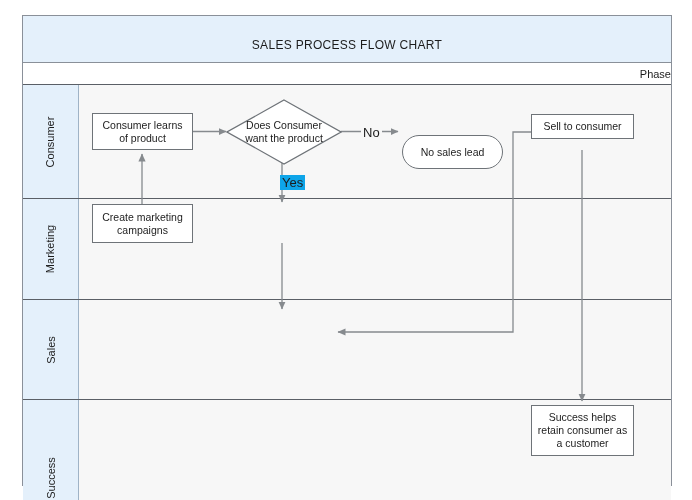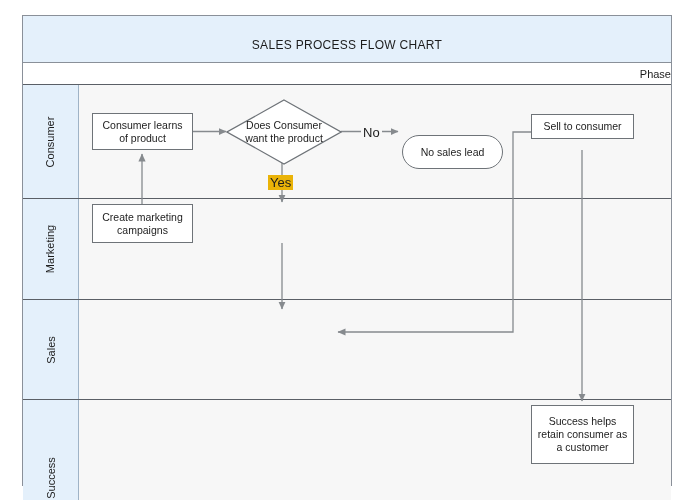--- a/index.html
+++ b/index.html
@@ -164,21 +164,21 @@
 
   
   .edge-label {
     position: absolute;
     font-size: 13px;
     color: #1c1c1c;
     background: #f7f7f7;
     padding: 0 2px;
     white-space: nowrap;
   }
-  .edge-label.on-divider { background: #eab308; }
+  .edge-label.on-divider { background: #0ea5e9; margin-left: 12px; }
 </style>
 </head>
 <body>
 
 <div id="canvas">
 
   <div class="chart-frame">
 
     <div class="title-band">
       <div class="title-text">SALES PROCESS FLOW CHART</div>
@@ -263,21 +263,21 @@
   <div class="node" style="left:531px; top:114px; width:103px; height:25px;">
     <span>Sell to consumer</span>
   </div>
 
   <div class="node" style="left:92px; top:204px; width:101px; height:39px;">
     <span>Create marketing campaigns</span>
   </div>
 
 
 
-  <div class="node" style="left:531px; top:405px; width:103px; height:59px;">
+  <div class="node" style="left:531px; top:405px; width:103px; height:51px;">
     <span>Success helps retain consumer as a customer</span>
   </div>
 
   <div class="edge-label" style="left:361px; top:125px;">No</div>
 
   <div class="edge-label on-divider" style="left:268px; top:175px;">Yes</div>
 
 </div>
 
 </body></html>

